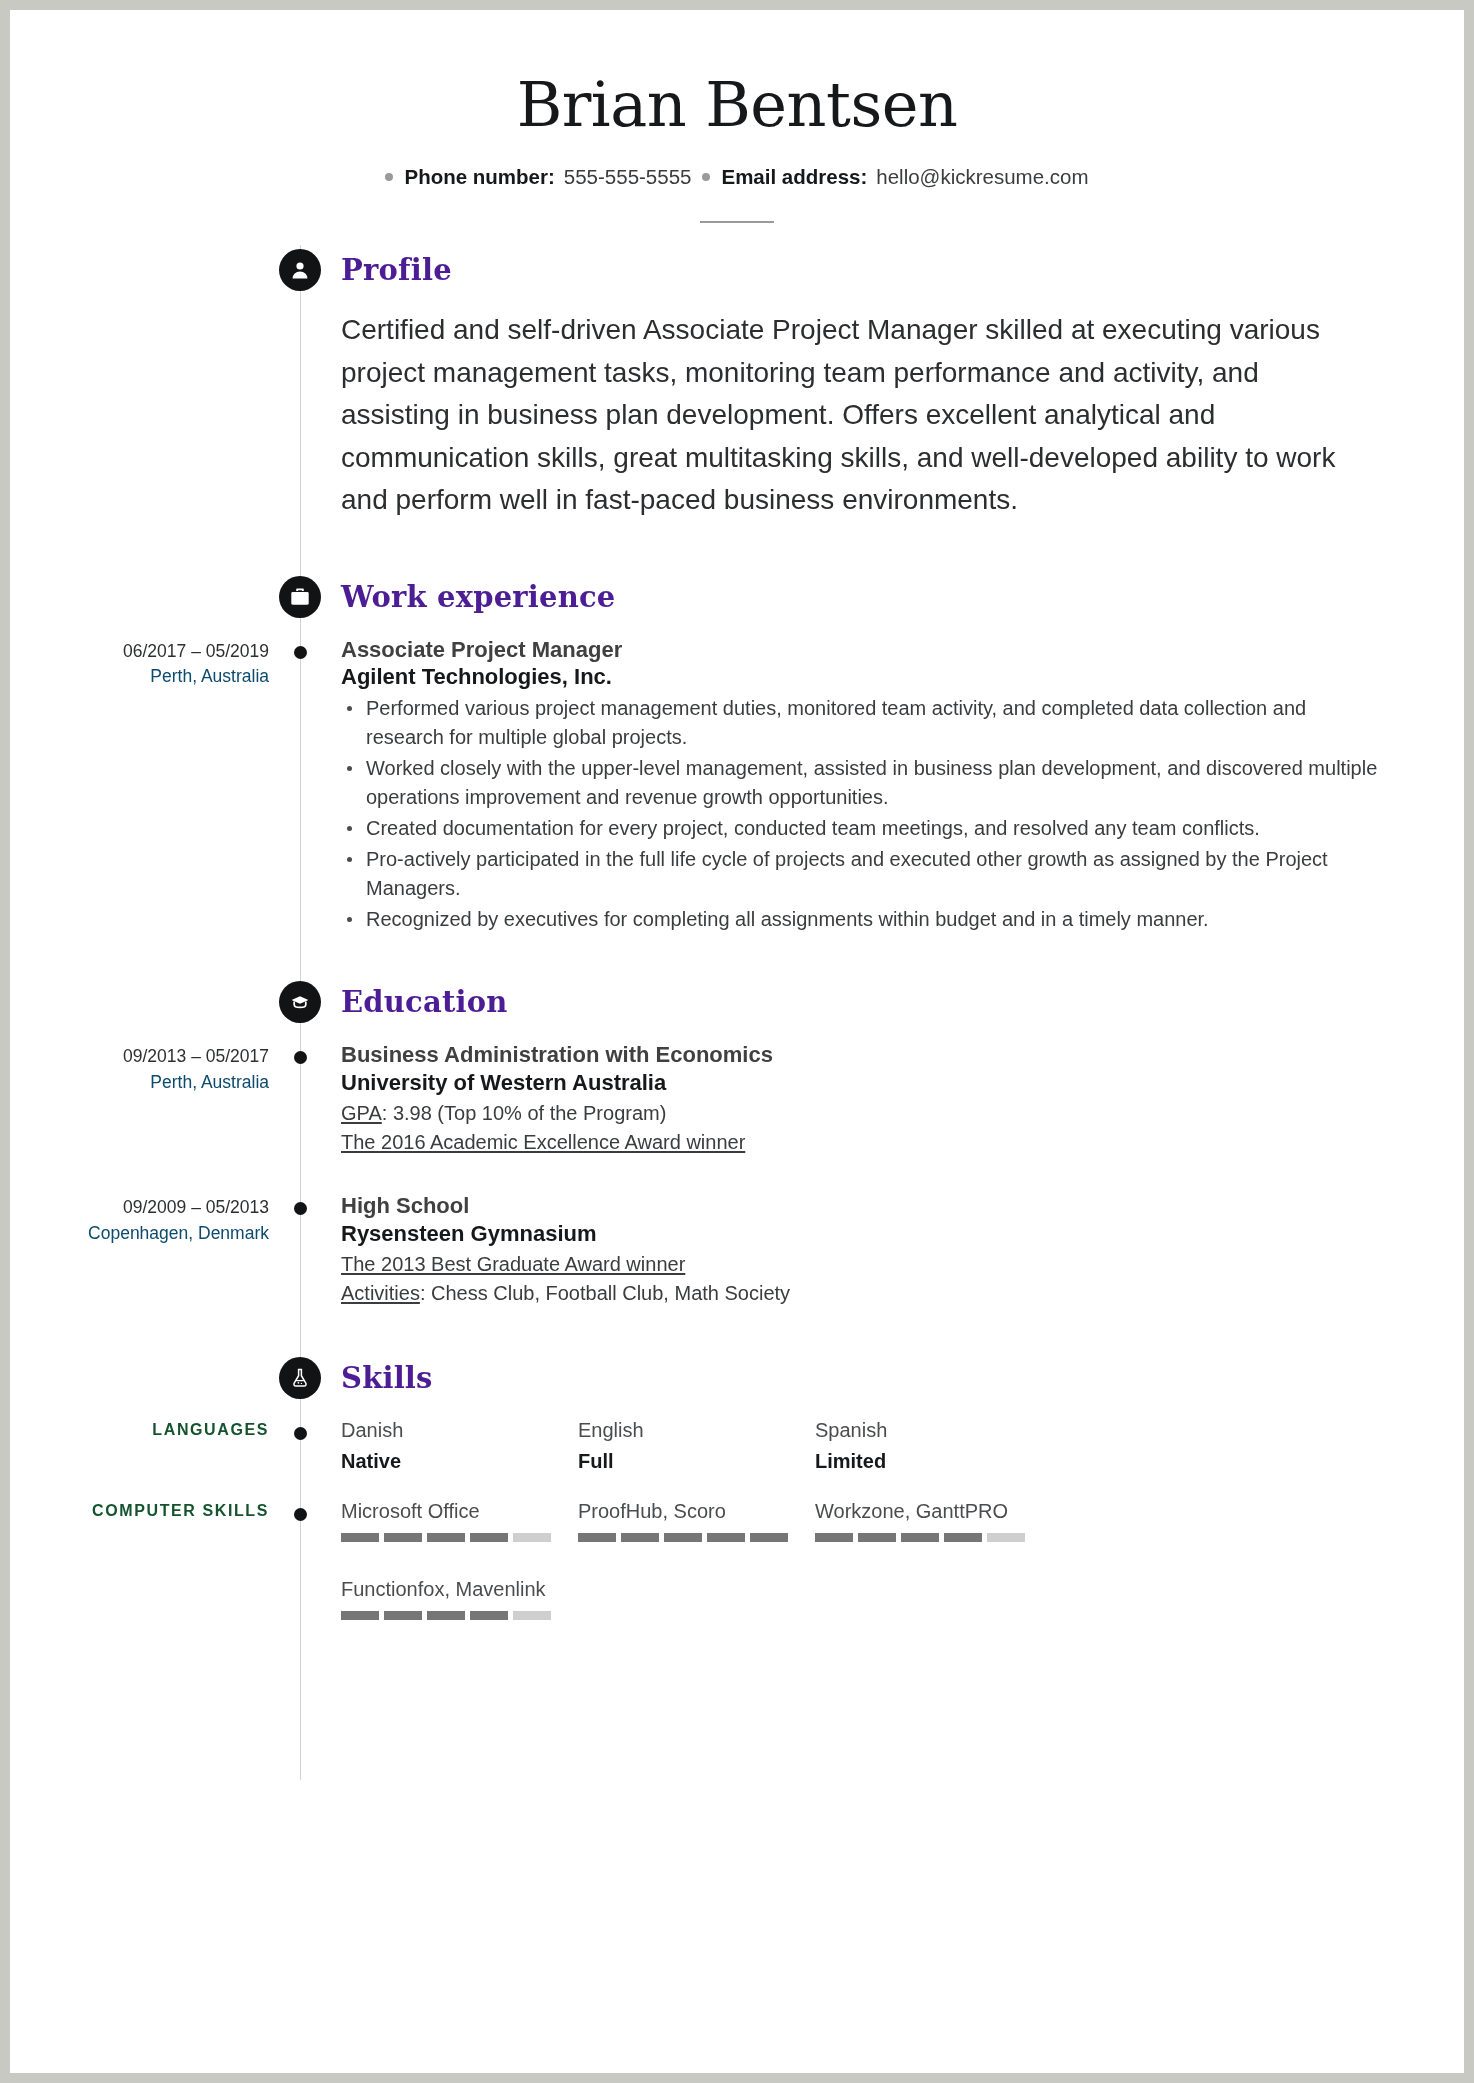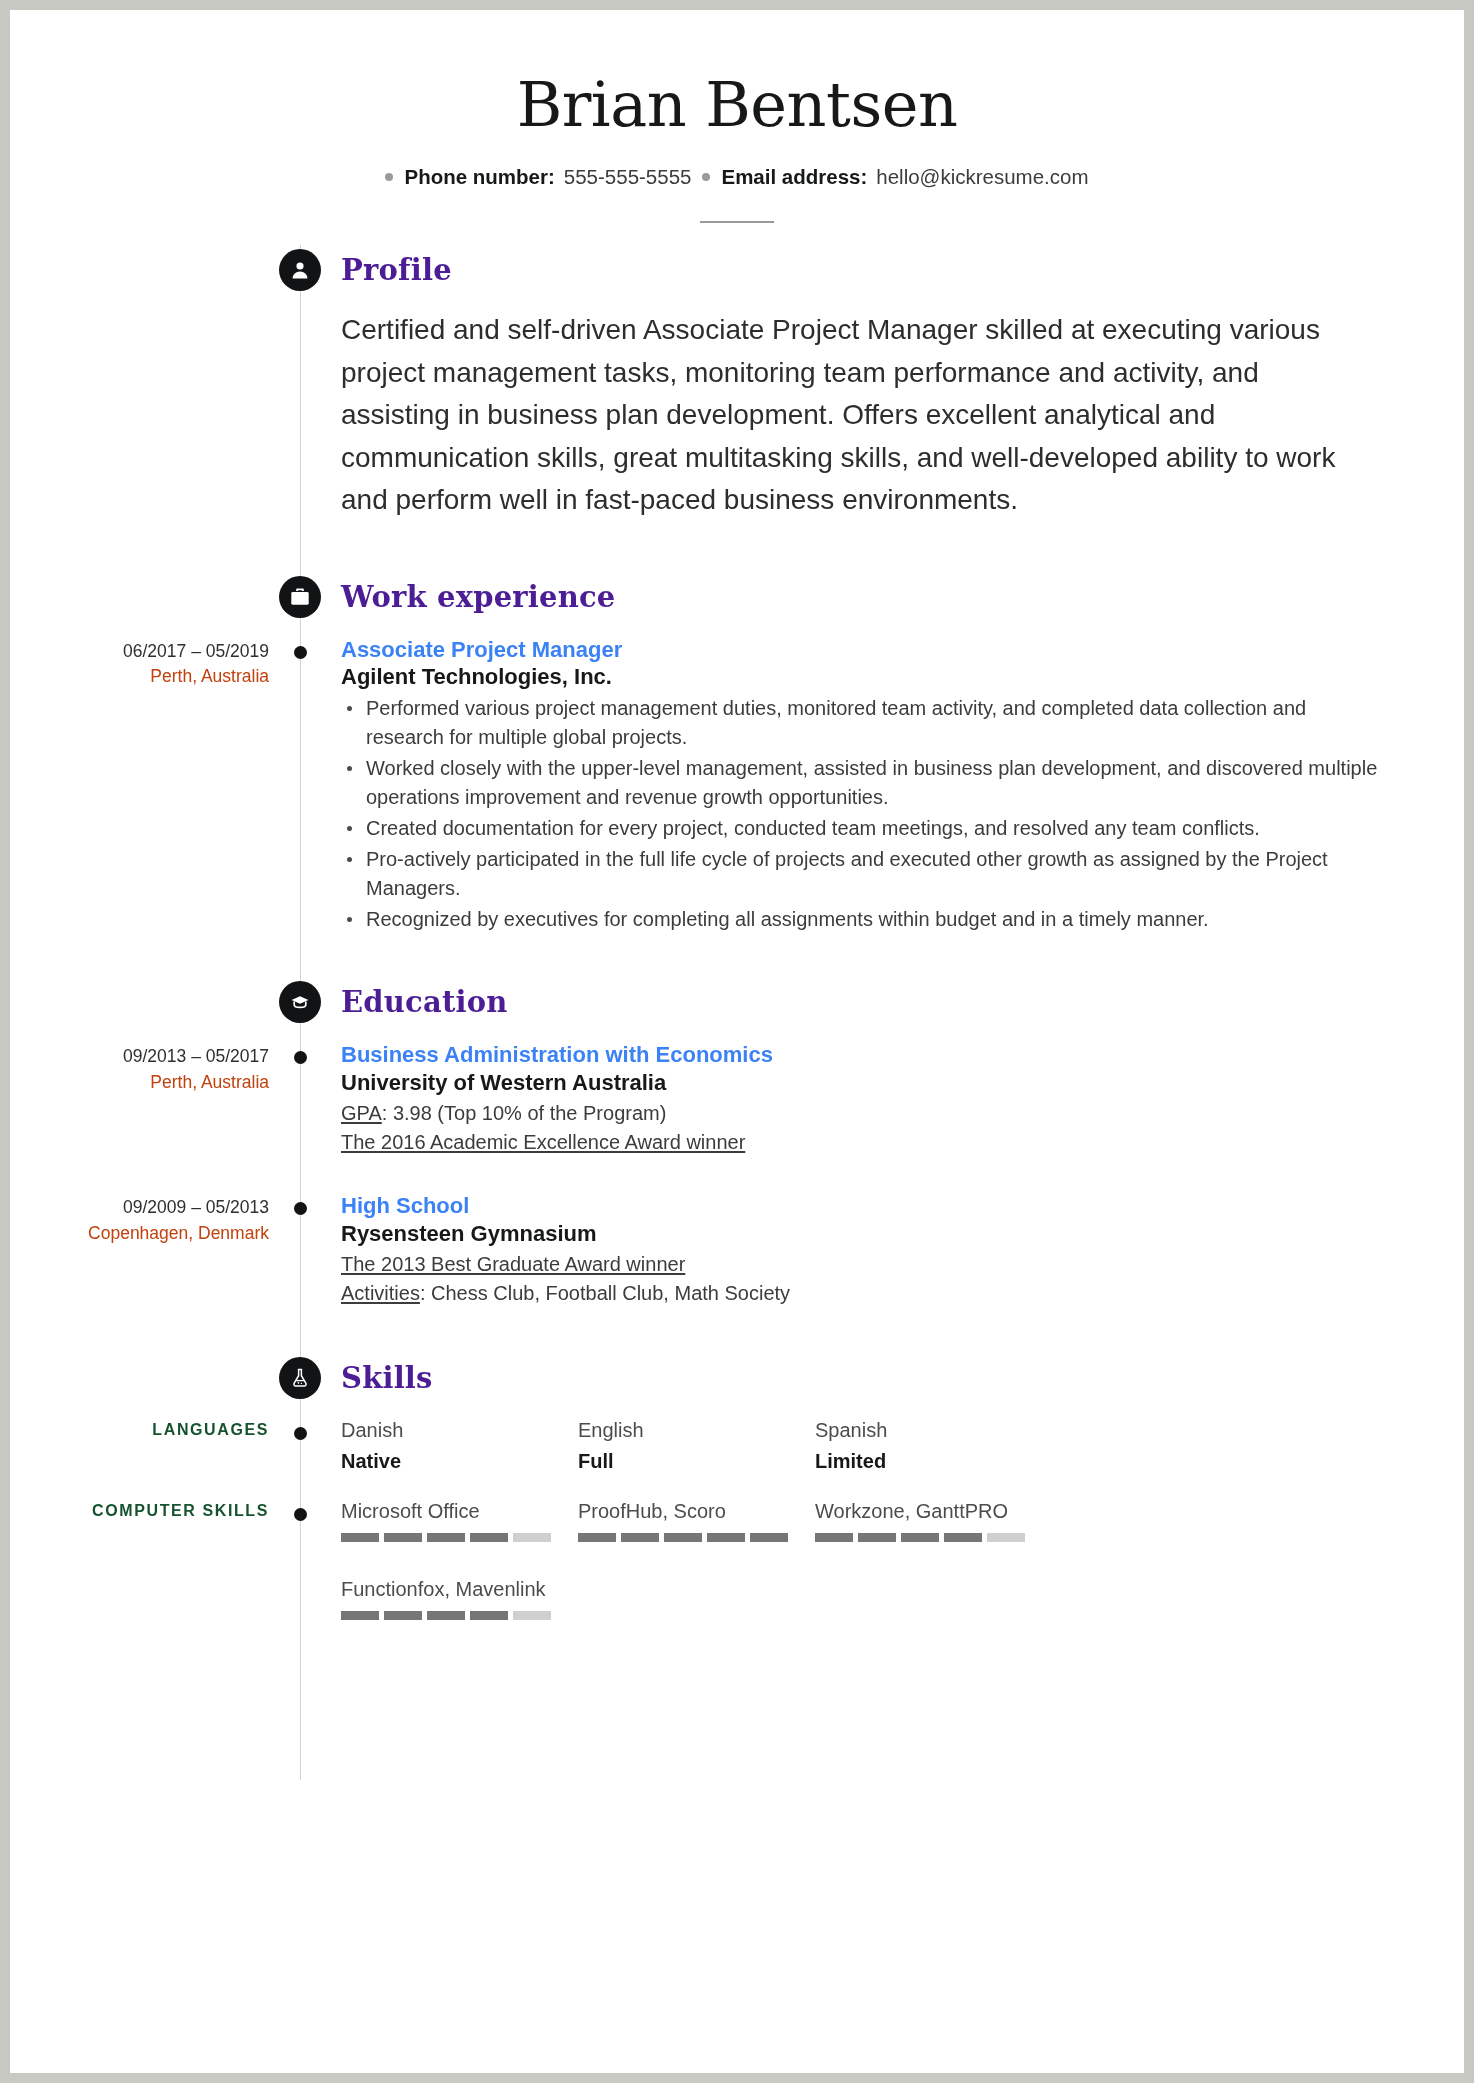--- a/index.html
+++ b/index.html
@@ -118,21 +118,21 @@
   .entry-left {
     width: 275px;
     text-align: right;
     padding-right: 16px;
     font-size: 17.5px;
     color: #2d2f31;
     line-height: 1.45;
     padding-top: 3px;
     flex: none;
   }
-  .entry-left .loc { color: #c2410c; }
+  .entry-left .loc { color: #0c4a6e; }
   .bulletdot {
     position: absolute;
     left: 284px;
     top: 10px;
     width: 13px; height: 13px;
     border-radius: 50%;
     background: #111315;
   }
   .entry-right {
     margin-left: 56px;
@@ -148,21 +148,21 @@
 
   .profile-body {
     margin-left: 331px;
     margin-right: 90px;
     margin-top: 4px;
   }
 
   .job-title {
     font-size: 22px;
     font-weight: bold;
-    color: #3b82f6;
+    color: #404040;
     line-height: 1.25;
   }
   .job-company {
     font-size: 22px;
     font-weight: bold;
     color: #16181a;
     line-height: 1.25;
     margin-bottom: 3px;
   }
 

